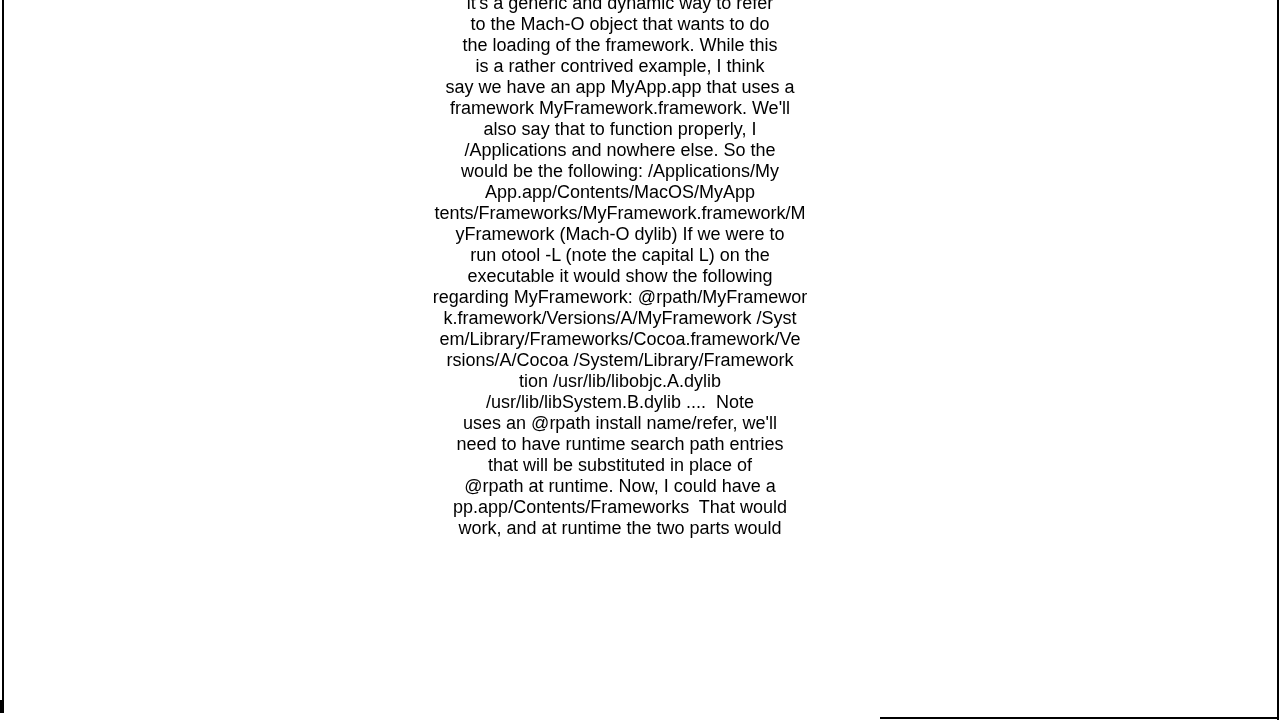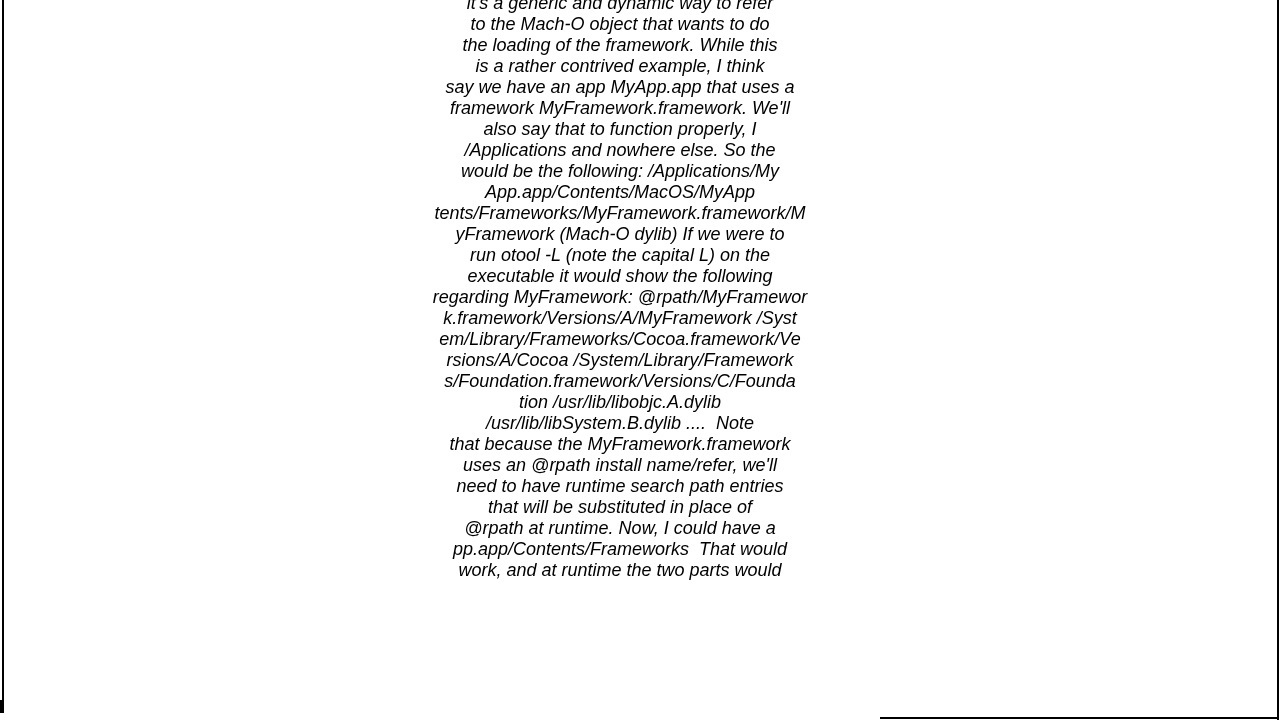--- a/index.html
+++ b/index.html
@@ -8,21 +8,20 @@
     width: 1280px;
     height: 720px;
     overflow: hidden;
     background: #ffffff;
   }
   .page {
     position: relative;
     width: 1280px;
     height: 624px;
     background: #ffffff;
-    font-style: italic;
   }
   .border-line {
     position: absolute;
     background: #000000;
   }
   .left-border {
     left: 2px;
     top: 0;
     width: 2px;
     height: 713px;
@@ -89,24 +88,22 @@
         <span class="text-line">would be the following: /Applications/My</span>
         <span class="text-line">App.app/Contents/MacOS/MyApp</span>
         <span class="text-line">tents/Frameworks/MyFramework.framework/M</span>
         <span class="text-line">yFramework (Mach-O dylib) If we were to</span>
         <span class="text-line">run otool -L (note the capital L) on the</span>
         <span class="text-line">executable it would show the following</span>
         <span class="text-line">regarding MyFramework: @rpath/MyFramewor</span>
         <span class="text-line">k.framework/Versions/A/MyFramework /Syst</span>
         <span class="text-line">em/Library/Frameworks/Cocoa.framework/Ve</span>
         <span class="text-line">rsions/A/Cocoa /System/Library/Framework</span>
-        <span class="text-line">s/Foundation.framework/Versions/C/Founda</span>
         <span class="text-line">tion /usr/lib/libobjc.A.dylib</span>
         <span class="text-line">/usr/lib/libSystem.B.dylib ....  Note</span>
-        <span class="text-line">that because the MyFramework.framework</span>
         <span class="text-line">uses an @rpath install name/refer, we'll</span>
         <span class="text-line">need to have runtime search path entries</span>
         <span class="text-line">that will be substituted in place of</span>
         <span class="text-line">@rpath at runtime. Now, I could have a</span>
         <span class="text-line">pp.app/Contents/Frameworks  That would</span>
         <span class="text-line">work, and at runtime the two parts would</span>
       </div>
   </div>
 
 </div>

